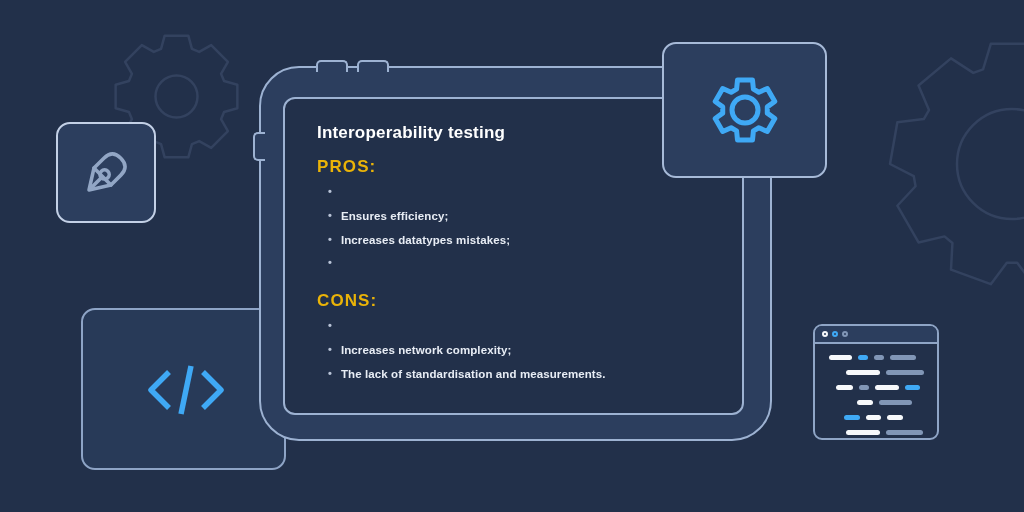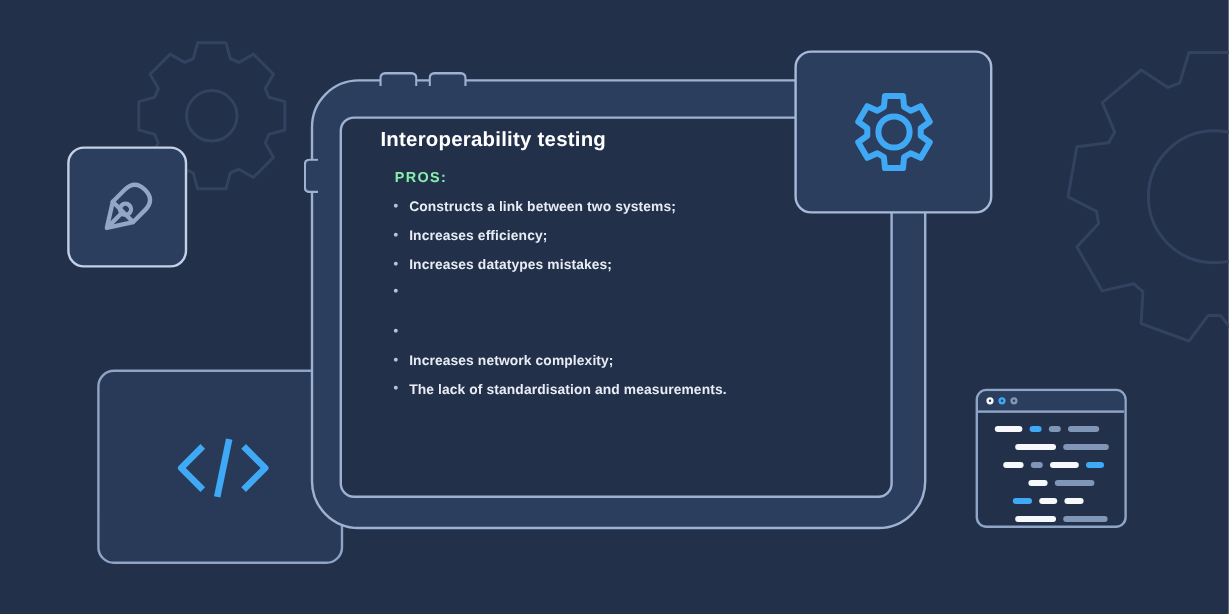--- a/index.html
+++ b/index.html
@@ -30,29 +30,29 @@
   .tablet-bump{
     position:absolute;background:#2c3e5e;border:2px solid #9db2d2;
     box-sizing:border-box;
   }
   .bump-top{top:-8px;height:12px;border-bottom:none;border-radius:5px 5px 0 0;}
   .bump-left{left:-8px;width:12px;border-right:none;border-radius:5px 0 0 5px;}
 
   .screen{
     position:absolute;left:22px;top:29px;width:461px;height:318px;
     background:#22304a;border:2px solid #9db2d2;border-radius:12px;
-    box-sizing:border-box;padding:8px 30px 0 32px;color:#e8edf5;
+    box-sizing:border-box;padding:24px 30px 0 32px;color:#e8edf5;
   }
   .screen h1{
     margin:0 0 14px 0;font-size:17px;font-weight:700;color:#ffffff;
     letter-spacing:.2px;
   }
   .sec-label{
-    font-size:12px;font-weight:700;letter-spacing:1.1px;color:#86efac;
-    margin:12px;
+    font-size:17px;font-weight:700;letter-spacing:1.1px;color:#eab308;
+    margin:0;
   }
   .screen ul{list-style:none;margin:10px 0 0 0;padding:0 0 0 11px;}
   .screen li{
     display:flex;align-items:baseline;font-size:11.5px;font-weight:600;
     color:#e8edf5;margin-bottom:12px;letter-spacing:.1px;
   }
   .screen li .dot{
     color:#b9c4d8;margin-right:9px;font-size:11px;line-height:1;
     position:relative;top:-1px;
   }
@@ -113,36 +113,36 @@
     <div class="tablet-bump bump-top" style="left:96px;width:32px;"></div>
     <div class="tablet-bump bump-left" style="top:64px;height:29px;"></div>
 
     <div class="screen">
       <h1>Interoperability testing</h1>
 
       <p class="sec-label">PROS:</p>
       <ul>
           <li>
             <span class="dot">•</span>
-            <span>Constructs a link between two systems;</span>
-          </li>
-          <li>
-            <span class="dot">•</span>
-            <span>Increases efficiency;</span>
+          </li>
+          <li>
+            <span class="dot">•</span>
+            <span>Ensures efficiency;</span>
           </li>
           <li>
             <span class="dot">•</span>
             <span>Increases datatypes mistakes;</span>
           </li>
           <li>
             <span class="dot">•</span>
           </li>
         </ul>
 
       <div class="cons-block">
+        <p class="sec-label">CONS:</p>
         <ul>
             <li>
               <span class="dot">•</span>
             </li>
             <li>
               <span class="dot">•</span>
               <span>Increases network complexity;</span>
             </li>
             <li>
               <span class="dot">•</span>

